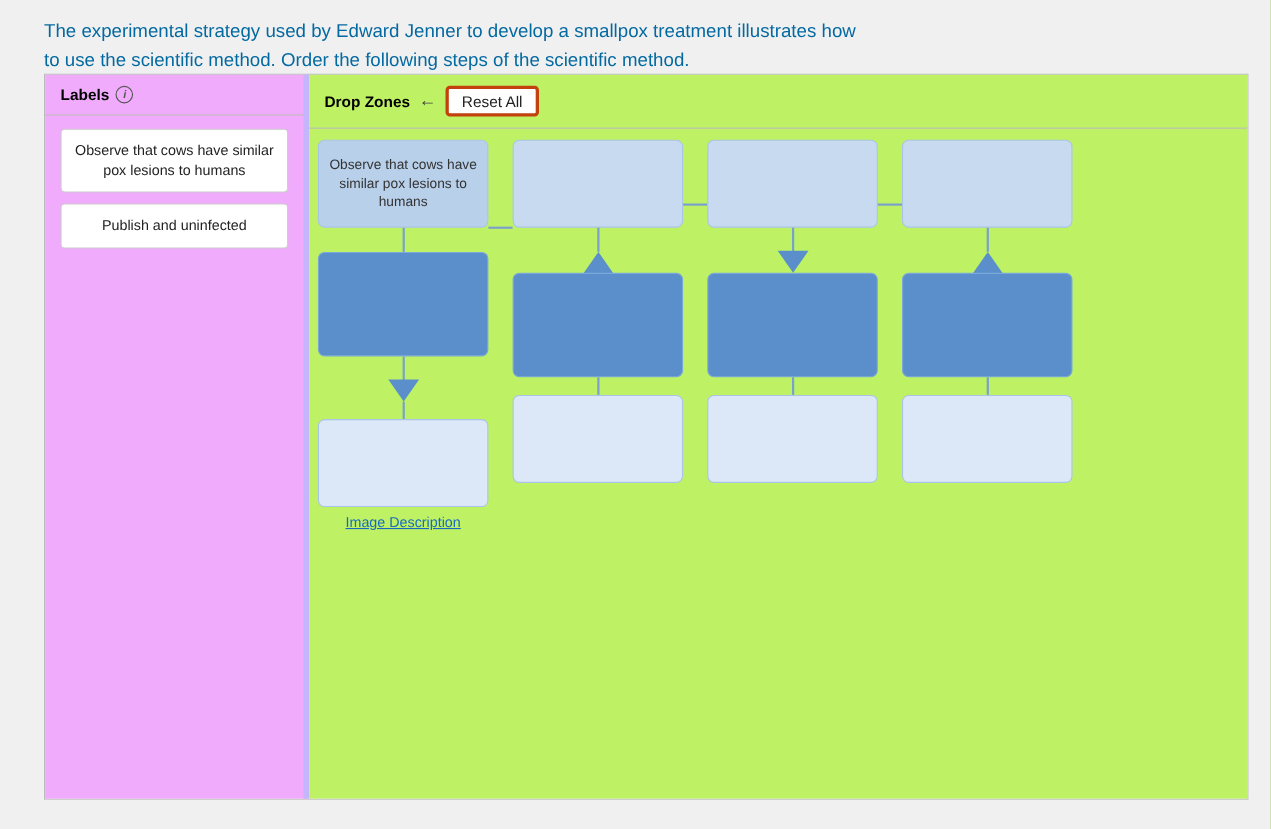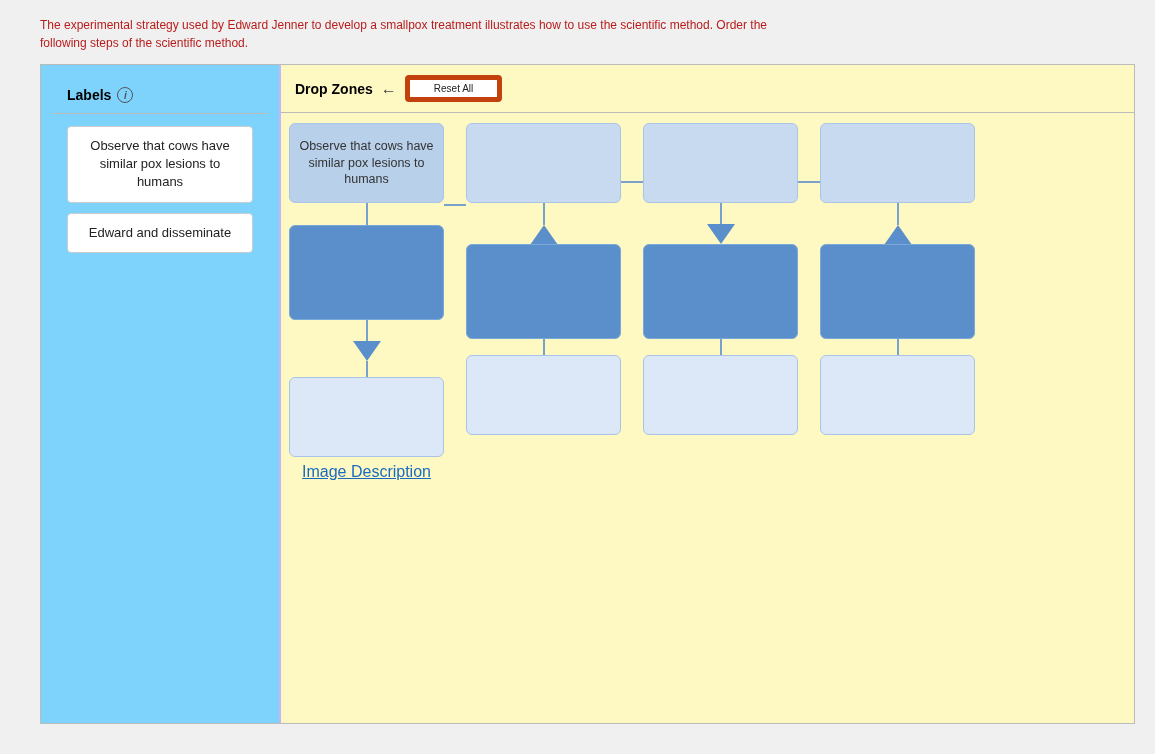--- a/index.html
+++ b/index.html
@@ -13,41 +13,40 @@
     }
     .main-container {
       background: #f0f0f0;
       margin: 0;
       padding: 16px 20px 16px 40px;
       width: 100%;
       height: 100%;
       position: relative;
     }
     .question-text {
-      font-size: 12px;
+      font-size: 17px;
       line-height: 1.5;
-      color: #b91c1c;
-      margin-bottom: 12px;
+      color: #0369a1;
       max-width: 750px;
     }
     .content-area {
       display: flex;
       gap: 0;
       border: 1px solid #bbb;
       background: white;
       width: 100%;
       height: 660px;
     }
     
     .labels-panel {
       width: 240px;
       min-width: 240px;
-      border-right: 2px solid #c4b5fd;
-      padding: 12px;
-      background: #7dd3fc;
+      border-right: 5px solid #c4b5fd;
+      padding: 0;
+      background: #f0abfc;
     }
     .labels-header {
       padding: 10px 14px;
       font-weight: bold;
       font-size: 14px;
       display: flex;
       align-items: center;
       gap: 6px;
       border-bottom: 1px solid #bbb;
     }
@@ -78,43 +77,43 @@
       font-size: 13px;
       color: #222;
       line-height: 1.4;
       background: white;
       cursor: grab;
     }
     
     .dropzones-panel {
       flex: 1;
       padding: 0;
-      background: #fef9c3;
+      background: #bef264;
       overflow: hidden;
     }
     .dropzones-header {
       padding: 10px 14px;
       font-weight: bold;
       font-size: 14px;
       display: flex;
       align-items: center;
       gap: 8px;
       border-bottom: 1px solid #bbb;
     }
     .back-arrow {
       font-size: 16px;
       color: #444;
       cursor: pointer;
     }
     .reset-btn {
-      border: 5px solid #c2410c;
+      border: 3px solid #c2410c;
       background: white;
       border-radius: 4px;
-      padding: 3px 24px;
-      font-size: 10px;
+      padding: 3px 12px;
+      font-size: 14px;
       cursor: pointer;
       color: #222;
     }
     
     .dz-box-top {
       width: 155px;
       height: 80px;
       border: 1.5px solid #aac4e8;
       border-radius: 6px;
       background: #c8daf0;
@@ -165,21 +164,21 @@
       align-items: center;
       justify-content: center;
       font-size: 12px;
       color: #333;
       text-align: center;
       padding: 6px;
       line-height: 1.35;
     }
     
     .image-desc-link {
-      font-size: 16px;
+      font-size: 13px;
       color: #1a6abf;
       text-decoration: underline;
       cursor: pointer;
       margin-top: 6px;
       display: block;
     }
     
     .dz-box-top.filled-text {
       background: #b8d0ea;
       font-size: 12.5px;
@@ -211,21 +210,21 @@
 
   <div class="content-area">
 
     <div class="labels-panel">
       <div class="labels-header">
         <span>Labels</span>
         <span class="info-icon">i</span>
       </div>
       <div class="label-items">
         <div class="label-card">Observe that cows have similar pox lesions to humans</div>
-        <div class="label-card">Edward and disseminate</div>
+        <div class="label-card">Publish and uninfected</div>
       </div>
     </div>
 
     <div class="dropzones-panel">
       <div class="dropzones-header">
         <span>Drop Zones</span>
         <span class="back-arrow">←</span>
         <button class="reset-btn">Reset All</button>
       </div>
 

